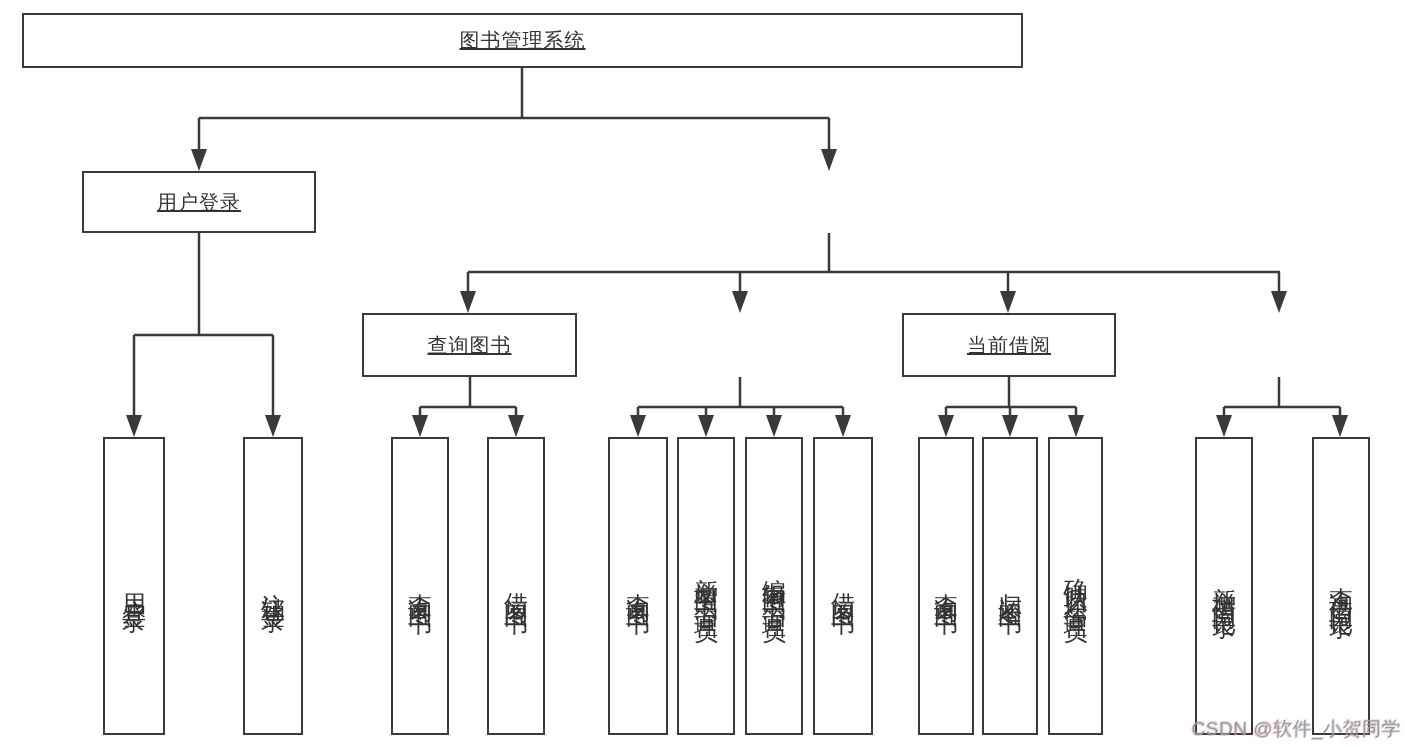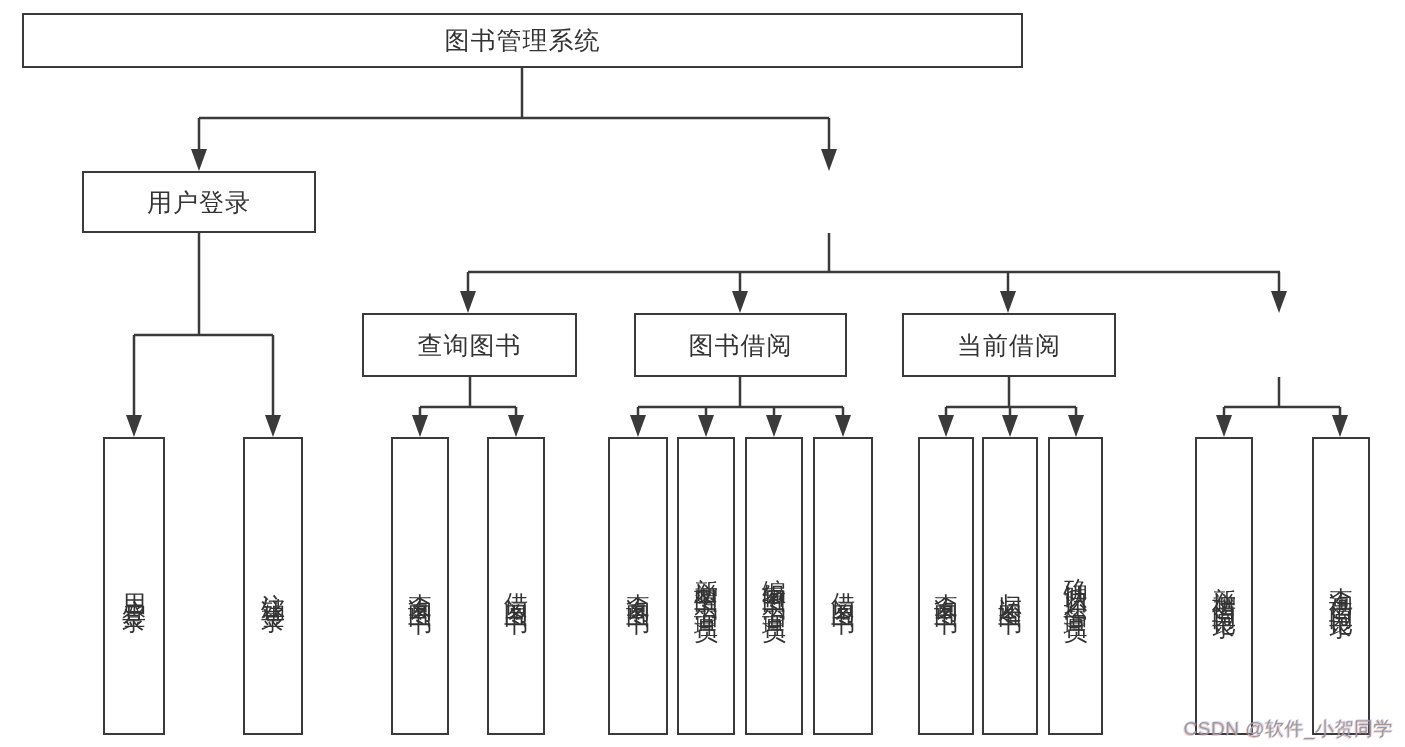--- a/index.html
+++ b/index.html
@@ -25,37 +25,38 @@
     position: absolute;
     box-sizing: border-box;
     background: #ffffff;
     border: 2.5px solid #3a3a3a;
     display: flex;
     align-items: center;
     justify-content: center;
     z-index: 1;
   }
   .hlabel {
-    font-size: 25px;
+    font-size: 20px;
     letter-spacing: 1px;
     color: #333333;
     white-space: nowrap;
+    text-decoration: underline;
   }
   .vlabel {
     writing-mode: vertical-rl;
     text-orientation: mixed;
     font-size: 24px;
     letter-spacing: 6px;
     color: #333333;
     white-space: nowrap;
     line-height: 1;
   }
   .watermark {
     position: absolute;
-    right: 12px;
+    right: 4px;
     bottom: 5px;
     z-index: 2;
     font-size: 19px;
     color: #9b9b9b;
     letter-spacing: 0.5px;
     white-space: nowrap;
     text-shadow: -1px 1px 0 rgba(235, 110, 100, 0.35), 1px -1px 0 rgba(110, 140, 235, 0.30);
     text-align: right;
   }
 </style>
@@ -118,23 +119,20 @@
     <span class="hlabel">图书管理系统</span>
   </div>
 
   <div class="node" style="left:82px;top:171px;width:234px;height:62px">
     <span class="hlabel">用户登录</span>
   </div>
 
   <div class="node" style="left:362px;top:313px;width:215px;height:64px">
     <span class="hlabel">查询图书</span>
   </div>
-  <div class="node" style="left:634px;top:313px;width:213px;height:64px">
-    <span class="hlabel">图书借阅</span>
-  </div>
   <div class="node" style="left:902px;top:313px;width:214px;height:64px">
     <span class="hlabel">当前借阅</span>
   </div>
 
   <div class="node" style="left:103px;top:437px;width:62px;height:298px">
     <span class="vlabel">用户登录</span>
   </div>
   <div class="node" style="left:243px;top:437px;width:60px;height:298px">
     <span class="vlabel">注销登录</span>
   </div>

